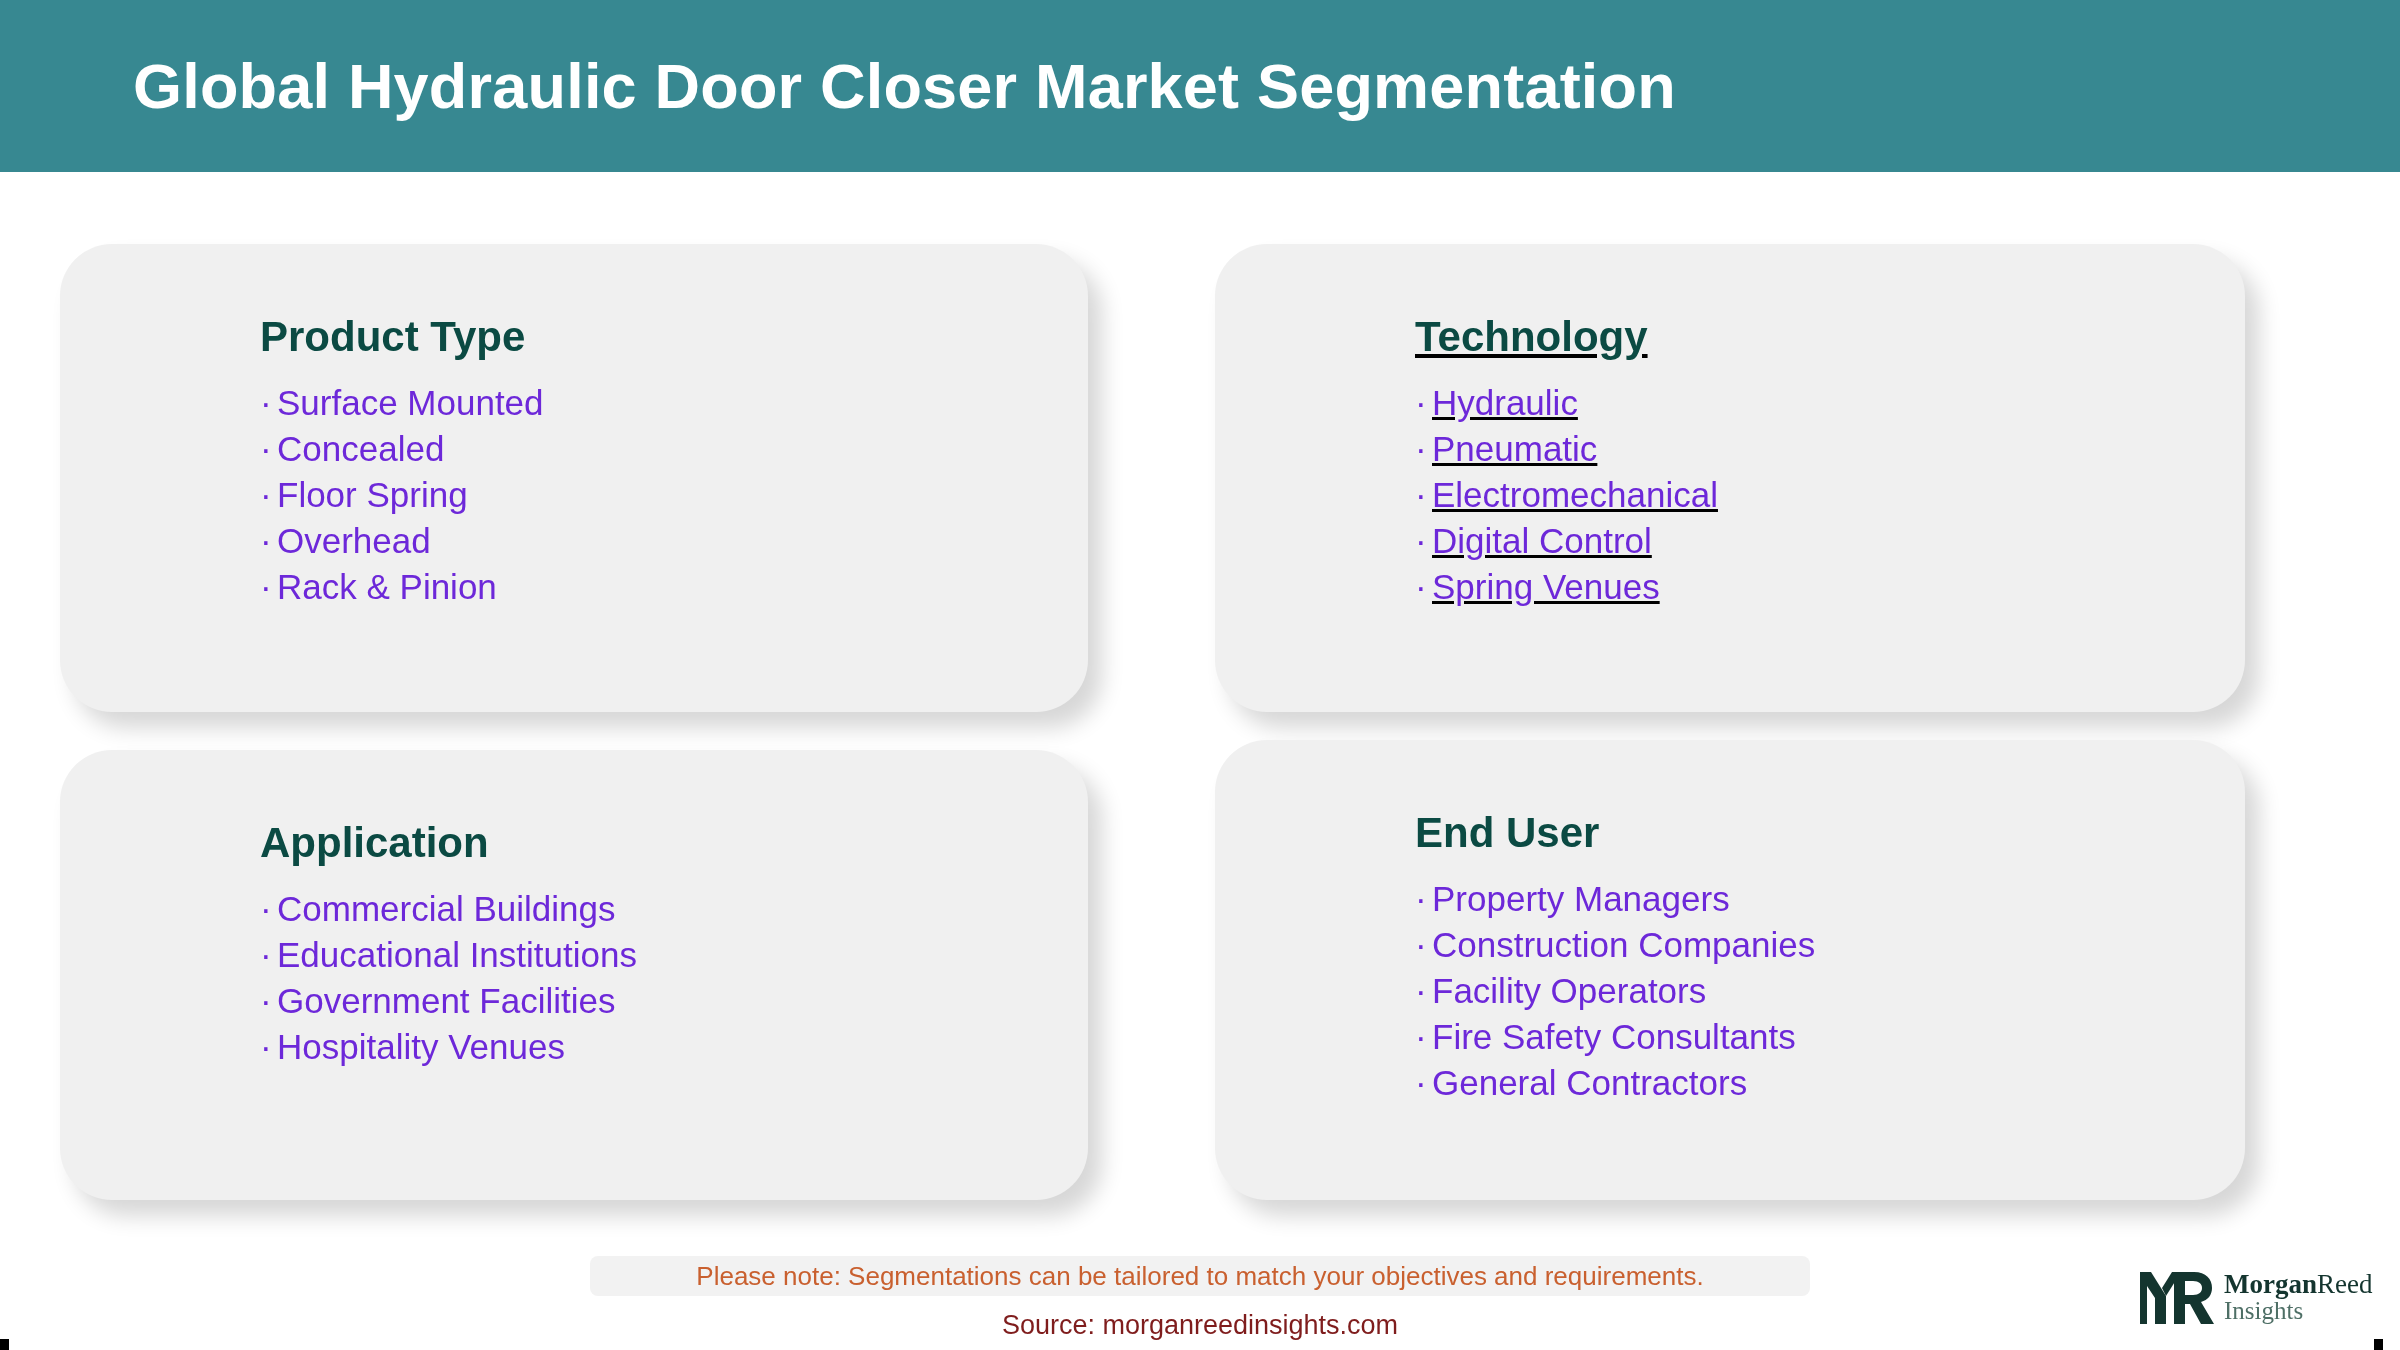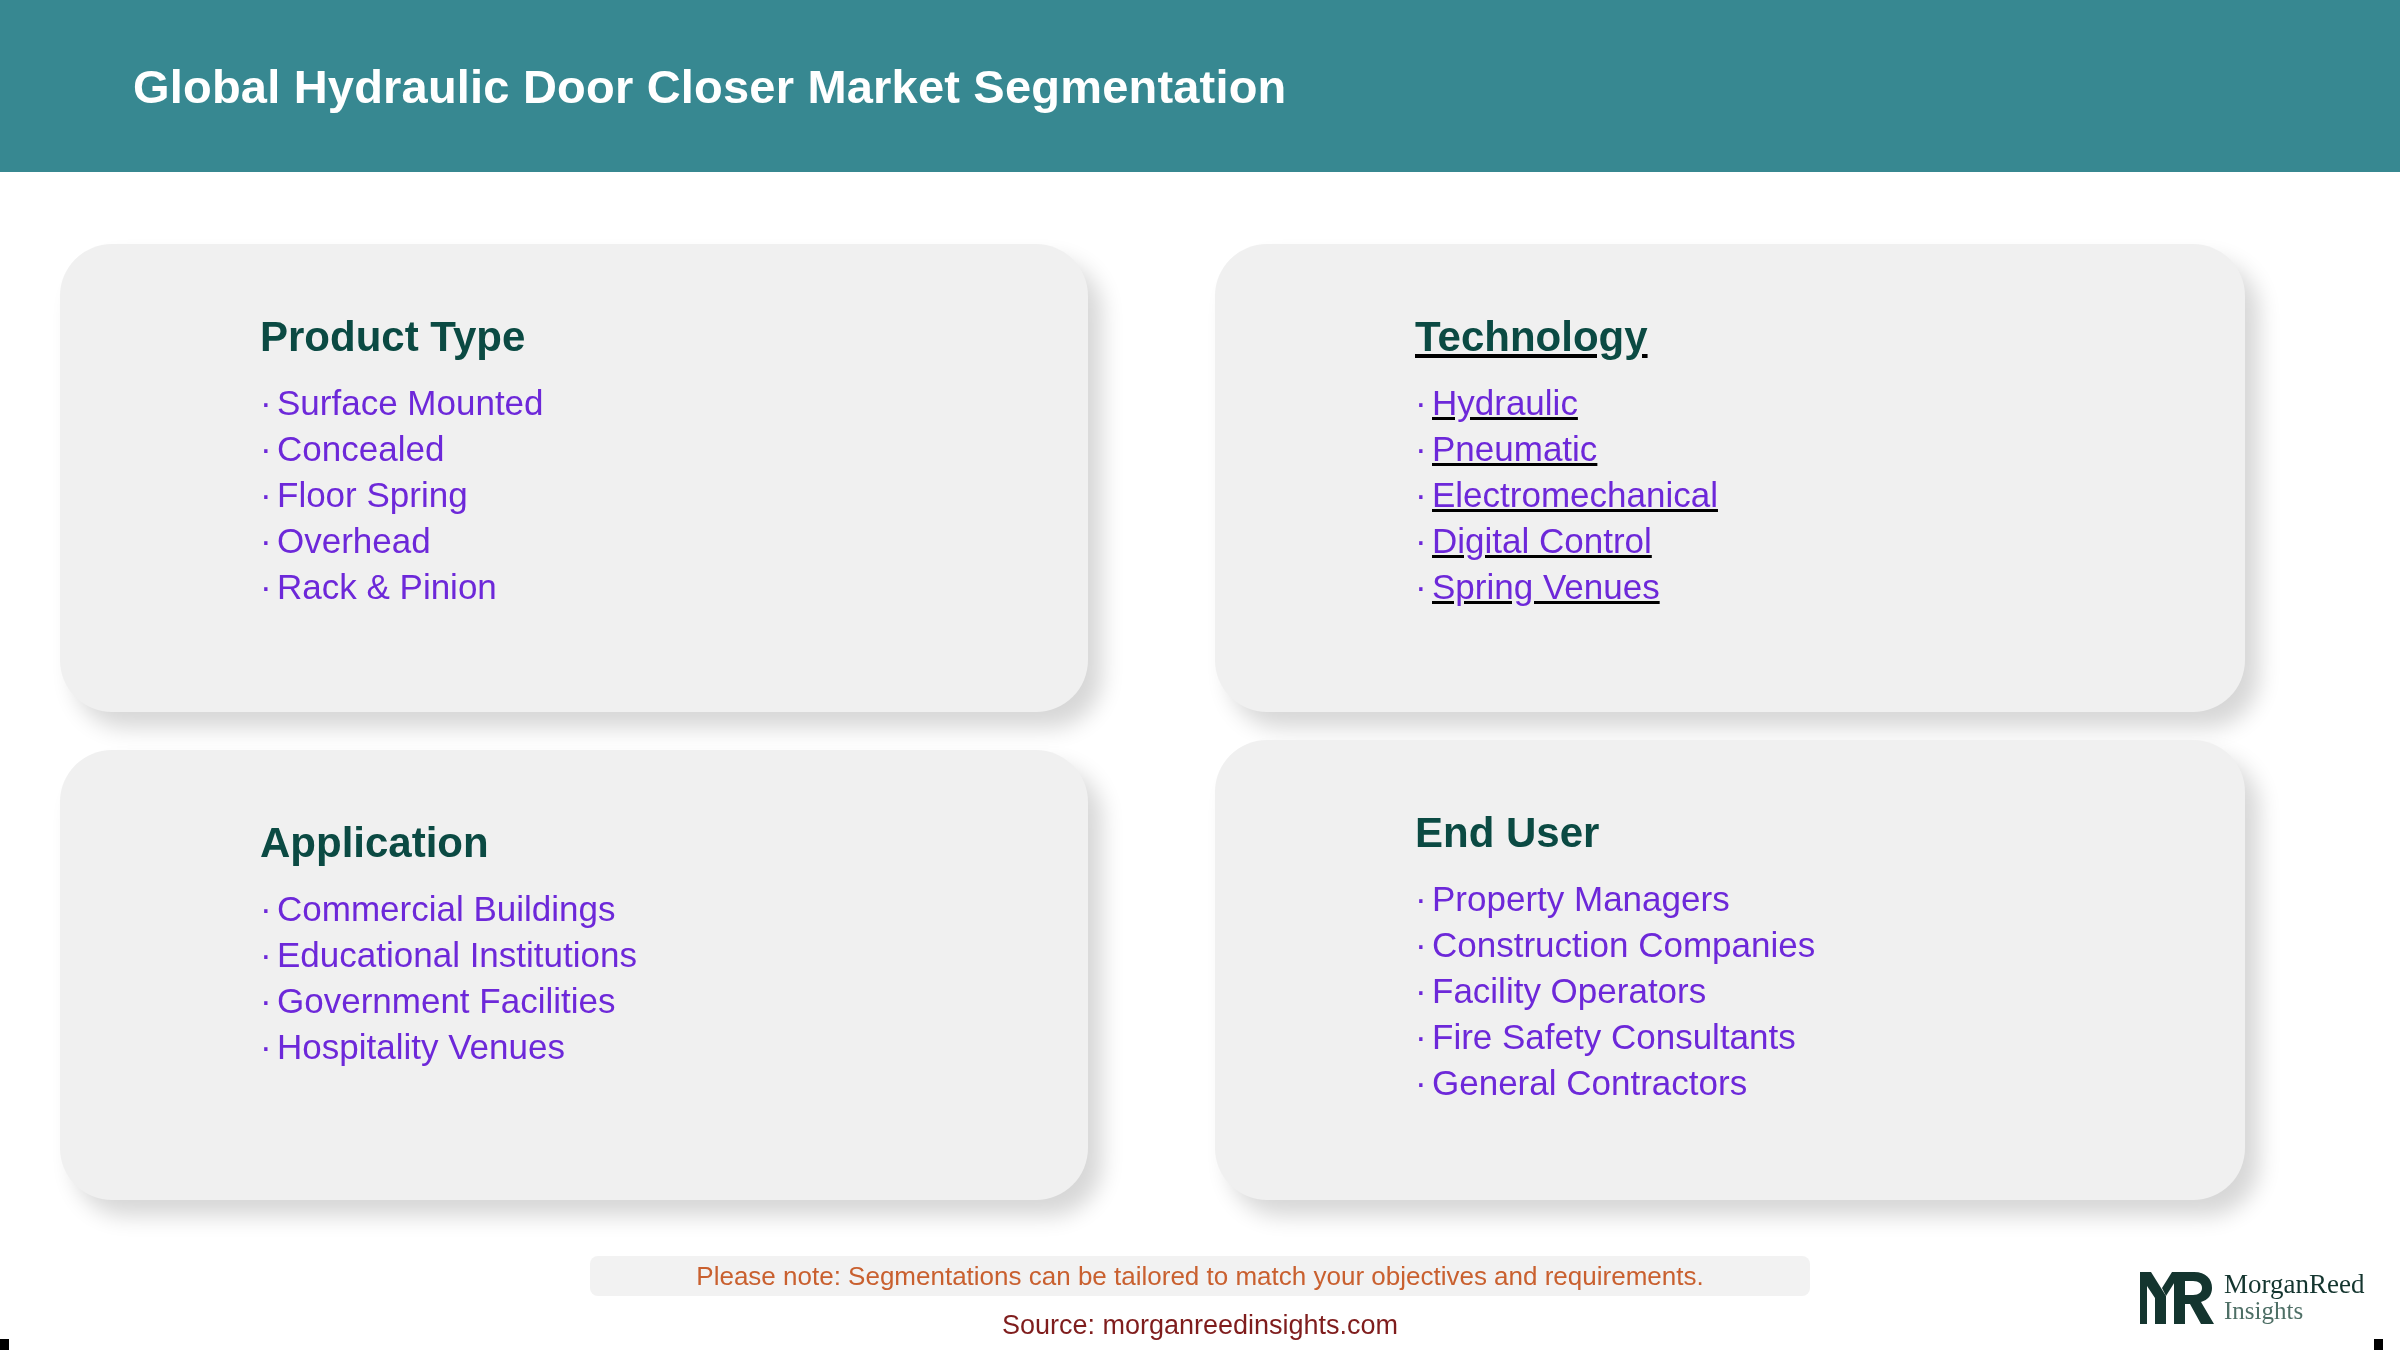--- a/index.html
+++ b/index.html
@@ -22,21 +22,21 @@
     top: 0;
     width: 2400px;
     height: 172px;
     background: #378891;
     display: flex;
     align-items: center;
   }
   #page-title {
     margin-left: 133px;
     color: #ffffff;
-    font-size: 47px;
+    font-size: 63px;
     font-weight: bold;
     letter-spacing: 0.2px;
     line-height: 1;
     white-space: nowrap;
   }
 
   
   #cards-grid {
     position: absolute;
     left: 0;
@@ -128,21 +128,21 @@
     display: flex;
     align-items: center;
   }
   #logo-monogram { display: block; }
   #logo-wordmark {
     margin-left: 8px;
     font-family: "Liberation Serif", serif;
     line-height: 1.05;
   }
   #logo-line-1 { font-size: 27px; color: #14352f; white-space: nowrap; }
-  #logo-line-1 .brand-morgan { font-weight: normal; }
+  #logo-line-1 .brand-morgan { font-weight: bold; }
   #logo-line-1 .brand-reed   { font-weight: normal; }
   #logo-line-2 { font-size: 25px; color: #4e6f66; white-space: nowrap; }
 
   
   .corner-mark {
     position: absolute;
     width: 9px;
     height: 11px;
     background: #000000;
   }

